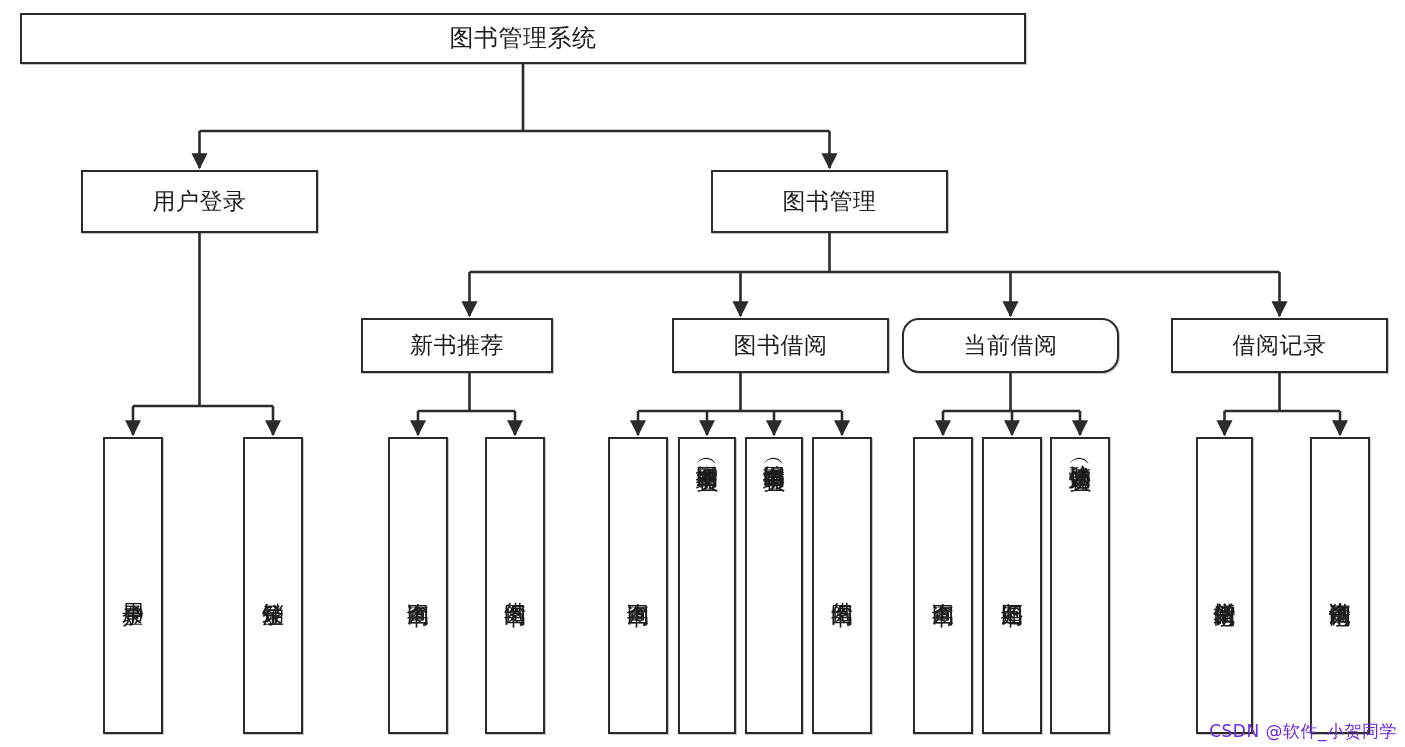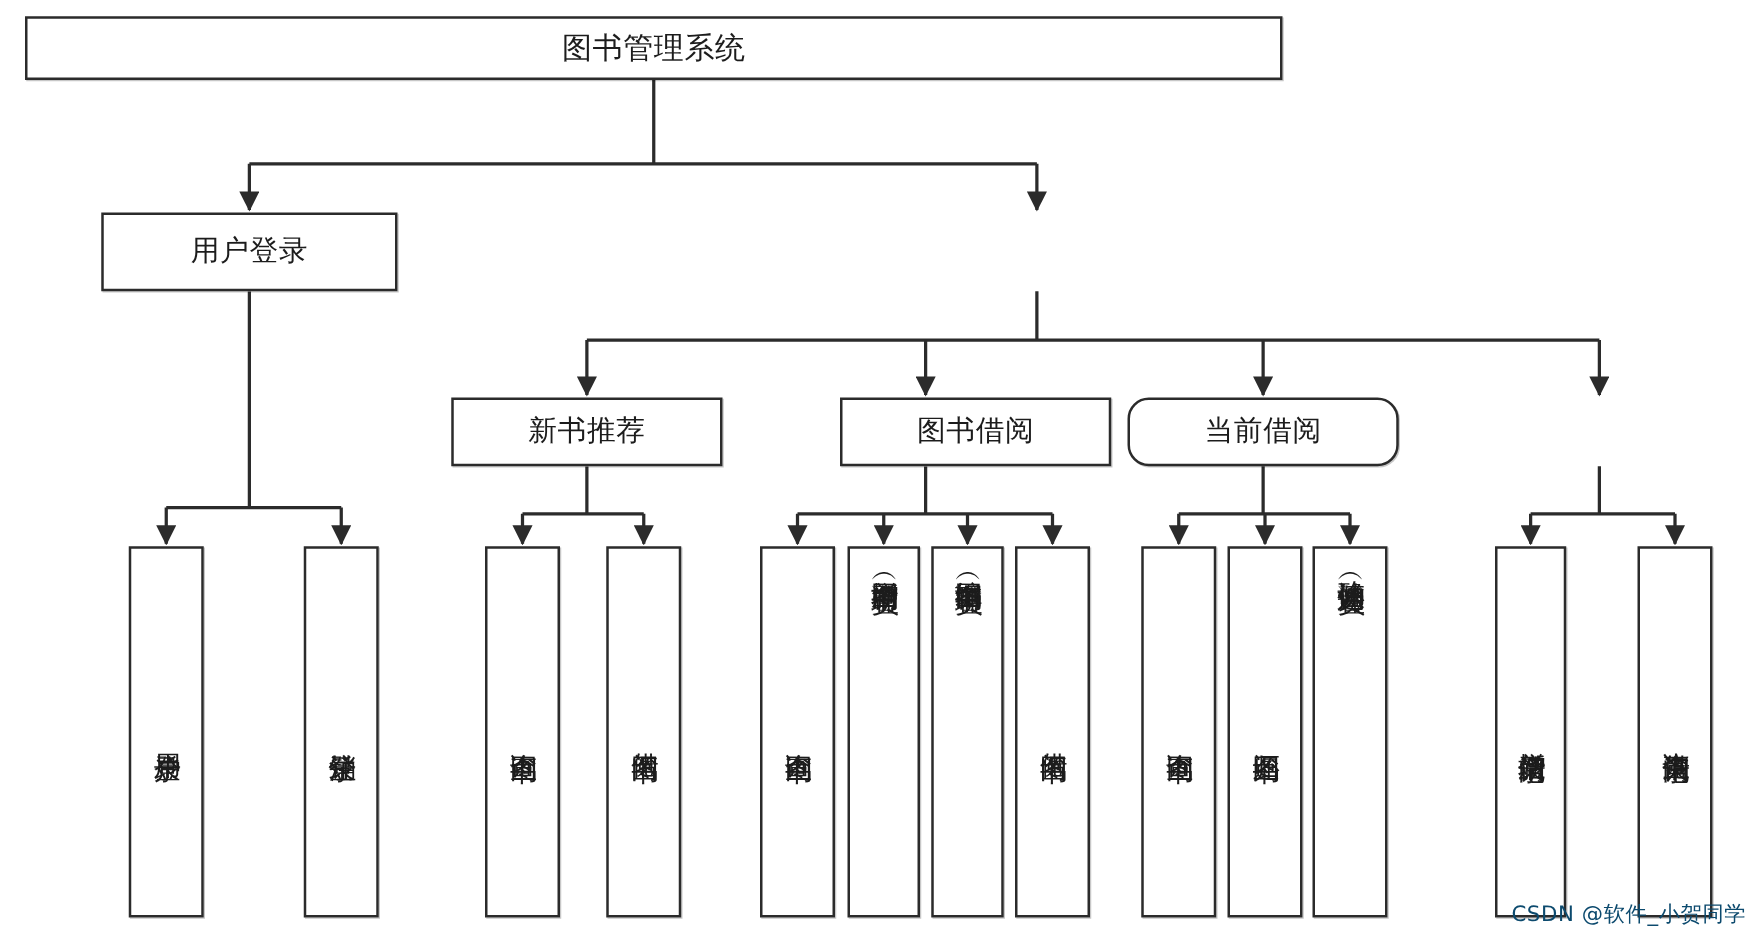--- a/index.html
+++ b/index.html
@@ -67,21 +67,21 @@
   }
   .node-v.center-text {
     align-items: center;
     padding-top: 0;
   }
   #watermark {
     position: absolute;
     right: 8px;
     bottom: 4px;
     font-size: 17px;
-    color: #0c4a6e;
+    color: #6d28d9;
     letter-spacing: 0.5px;
     white-space: nowrap;
     user-select: none;
   }
 </style>
 </head>
 <body>
 
 <div id="diagram-root">
 
@@ -128,29 +128,35 @@
       </g>
   </svg>
 
   <div class="node node-h node-root" style="left: 20px; top: 13px; width: 1006px; height: 51px;">
     <span>图书管理系统</span>
   </div>
 
   <div class="node node-h" style="left: 81px; top: 170px; width: 237px; height: 63px;">
     <span>用户登录</span>
   </div>
+  <div class="node node-h" style="left: 711px; top: 170px; width: 237px; height: 63px;">
+    <span>图书管理</span>
+  </div>
 
-  <div class="node node-h" style="left: 361px; top: 318px; width: 217px; height: 55px;">
+  <div class="node node-h" style="left: 361px; top: 318px; width: 192px; height: 55px;">
     <span>新书推荐</span>
   </div>
   <div class="node node-h" style="left: 632px; top: 318px; width: 217px; height: 55px; margin-left: 40px;">
     <span>图书借阅</span>
   </div>
   <div class="node node-h" style="left: 902px; top: 318px; width: 217px; height: 55px; border-radius: 17px;">
     <span>当前借阅</span>
+  </div>
+  <div class="node node-h" style="left: 1171px; top: 318px; width: 217px; height: 55px;">
+    <span>借阅记录</span>
   </div>
 
   <div class="node node-v center-text" style="left: 103px; top: 437px; width: 60px; height: 297px;">
     <span class="vtext">用户登录</span>
   </div>
   <div class="node node-v center-text" style="left: 243px; top: 437px; width: 60px; height: 297px;">
     <span class="vtext">注销登录</span>
   </div>
   <div class="node node-v center-text" style="left: 388px; top: 437px; width: 60px; height: 297px;">
     <span class="vtext">查询图书</span>

